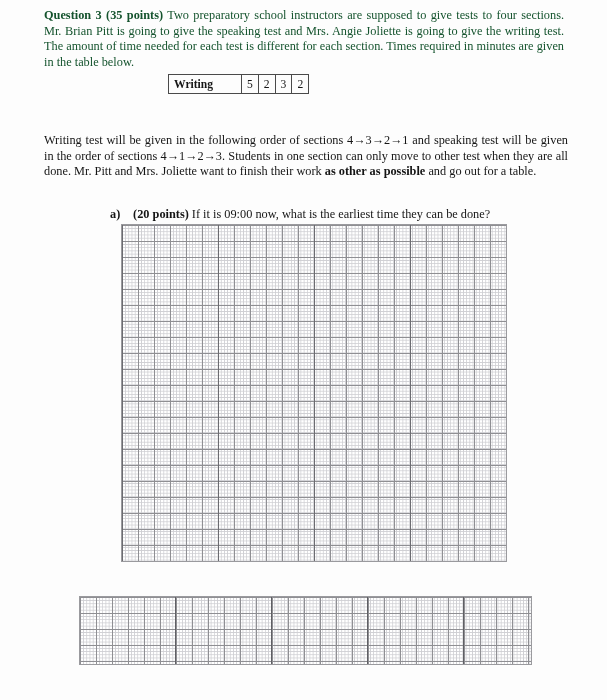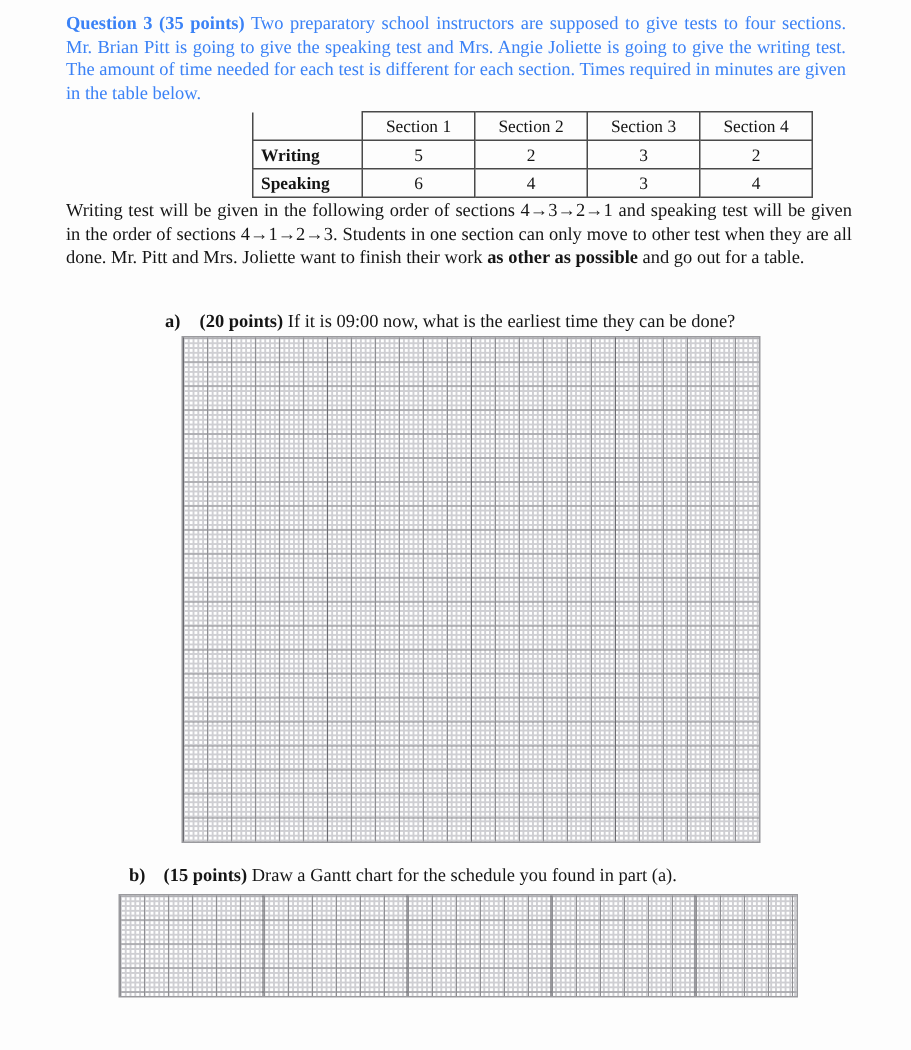--- a/index.html
+++ b/index.html
@@ -28,21 +28,21 @@
 
   
   .intro {
     position: absolute;
     left: 44px;
     top: 8px;
     width: 520px;
     font-size: 12.3px;
     line-height: 15.6px;
     text-align: justify;
-    color: #3b82f6;
+    color: #14532d;
   }
   .intro .q-head {
     font-weight: bold;
   }
   .intro .pts {
     font-weight: bold;
   }
 
   .para2 {
     position: absolute;
@@ -190,58 +190,39 @@
 
   <div class="intro">
     <span class="q-head">Question 3</span>
     <span class="pts">(35 points)</span>
     <span>Two preparatory school instructors are supposed to give tests to four sections. Mr. Brian Pitt is going to give the speaking test and Mrs. Angie Joliette is going to give the writing test. The amount of time needed for each test is different for each section. Times required in minutes are given in the table below.</span>
   </div>
 
   <div class="table-wrap">
     <table class="times">
       <tbody>
-          <tr>
-        <td class="corner rowhead"></td>
-        <th class="colhead">Section 1</th>
-        <th class="colhead">Section 2</th>
-        <th class="colhead">Section 3</th>
-        <th class="colhead">Section 4</th>
-      </tr>
       <tr>
         <td class="rowhead">Writing</td>
         <td>5</td>
         <td>2</td>
         <td>3</td>
         <td>2</td>
       </tr>
-      <tr>
-        <td class="rowhead">Speaking</td>
-        <td>6</td>
-        <td>4</td>
-        <td>3</td>
-        <td>4</td>
-      </tr>
     </tbody>
       </table>
   </div>
 
   <div class="para2">
     <span>Writing test will be given in the following order of sections 4→3→2→1 and speaking test will be given in the order of sections 4→1→2→3. Students in one section can only move to other test when they are all done. Mr. Pitt and Mrs. Joliette want to finish their work </span><span class="bold">as other as possible</span><span> and go out for a table.</span>
   </div>
 
   <div class="subq" id="subq-a">
     <span class="lbl">a)</span>
     <span class="pts">(20 points)</span>
     <span>If it is 09:00 now, what is the earliest time they can be done?</span>
   </div>
 
   <div class="grid" id="grid-a"></div>
 
-  <div class="subq" id="subq-b">
-    <span class="lbl">b)</span>
-    <span class="pts">(15 points)</span>
-    <span>Draw a Gantt chart for the schedule you found in part (a).</span>
-  </div>
 
   <div class="grid" id="grid-b"></div>
 
 </div>
 
 </body></html>

